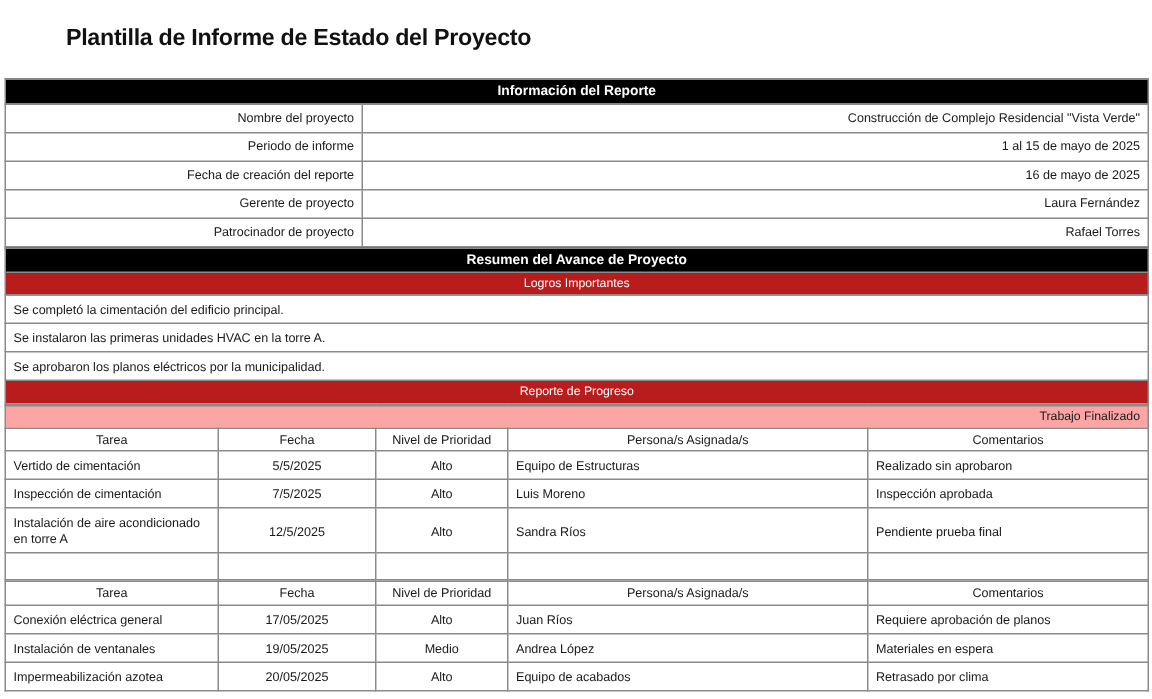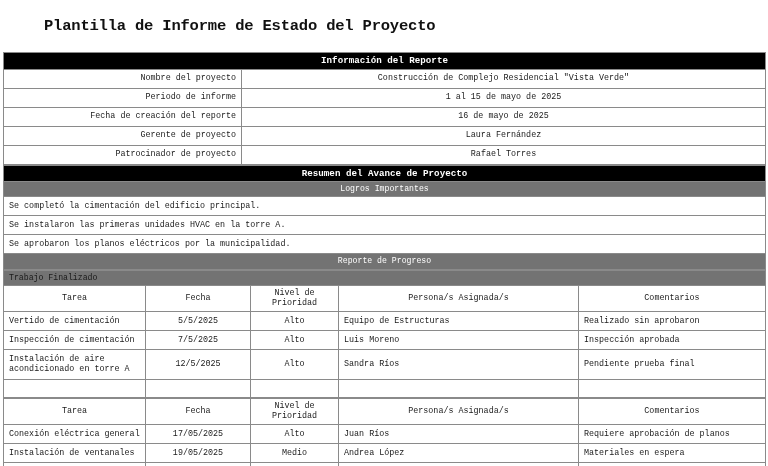--- a/index.html
+++ b/index.html
@@ -12,21 +12,20 @@
     background: #ffffff;
     font-family: "Liberation Sans", sans-serif;
     color: #1a1a1a;
     overflow: hidden;
   }
   .page {
     width: 768px;
     height: 332px;
     position: relative;
     box-sizing: border-box;
-    font-family: Liberation Mono, monospace;
   }
 
   
   .header {
     height: 52px;
     display: flex;
     align-items: center;
     justify-content: space-between;
     padding: 0 36px 0 44px;
     box-sizing: border-box;
@@ -88,43 +87,43 @@
     background: #000000;
     color: #ffffff;
     font-weight: bold;
     text-align: center;
     font-size: 9.2px;
     padding: 3px 0;
     border-color: #000000;
   }
   
   td.band-dark {
-    background: #737373;
+    background: #b91c1c;
     color: #ffffff;
     text-align: center;
     font-size: 8.2px;
     padding: 3px 0;
     border-color: #8a8a8a;
   }
   
   td.band-light {
-    background: #737373;
+    background: #fca5a5;
     color: #1a1a1a;
-    text-align: left;
+    text-align: right;
     font-size: 8.2px;
     padding: 3px 0;
     border-color: #8a8a8a;
   }
 
   td.label-cell {
     text-align: right;
     padding-right: 8px;
   }
   td.value-cell {
-    text-align: center;
+    text-align: right;
     padding-left: 8px;
   }
   td.col-head {
     text-align: center;
     font-size: 8.4px;
   }
   td.center {
     text-align: center;
   }
   td.left {

